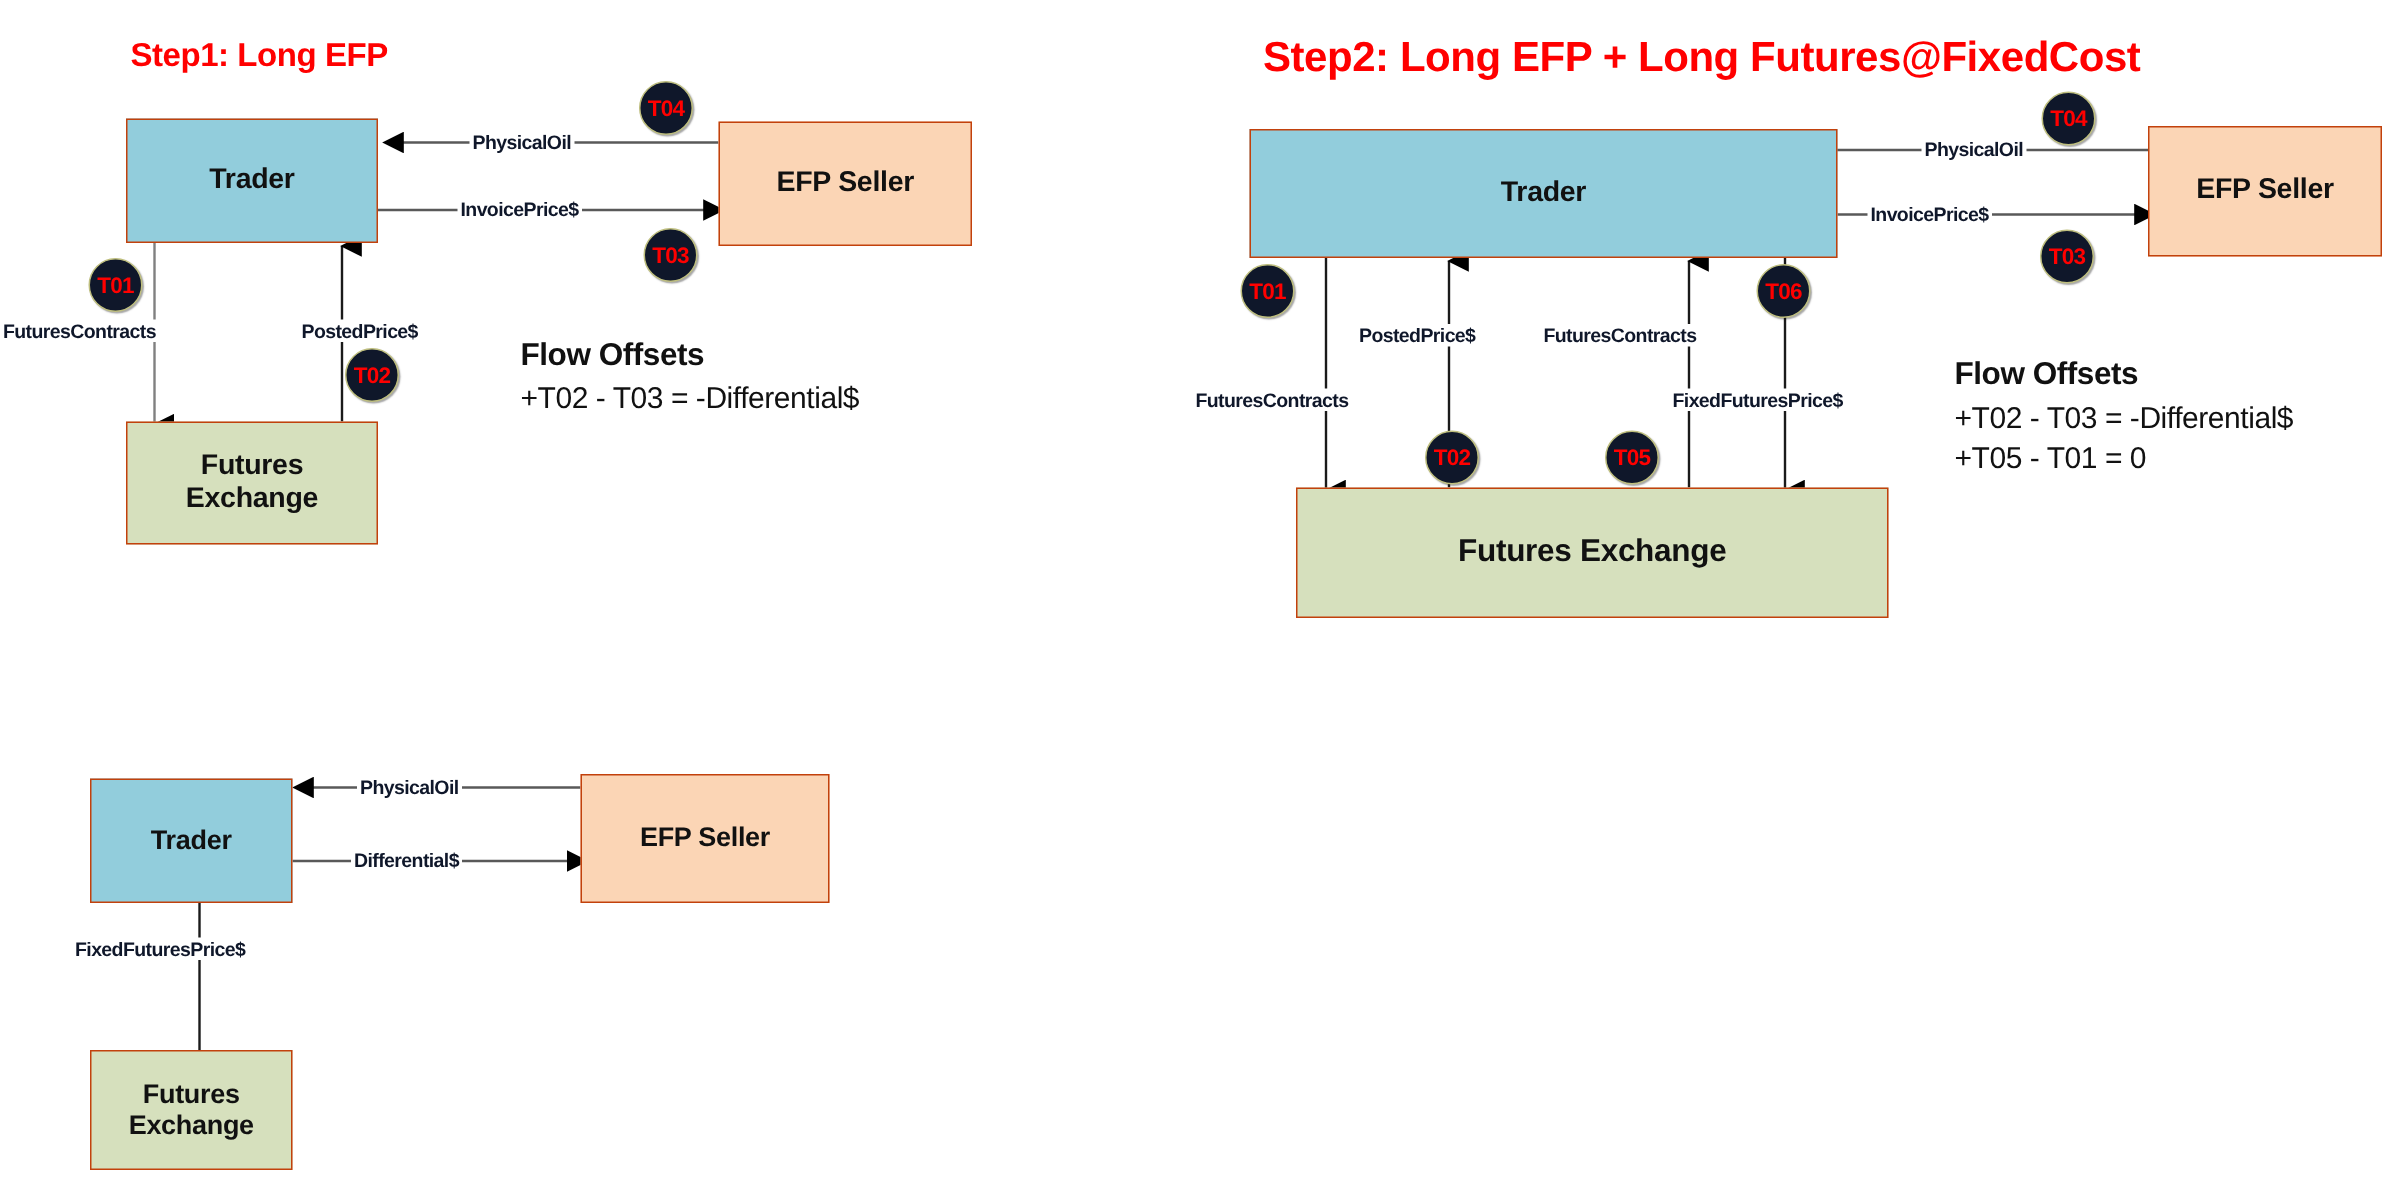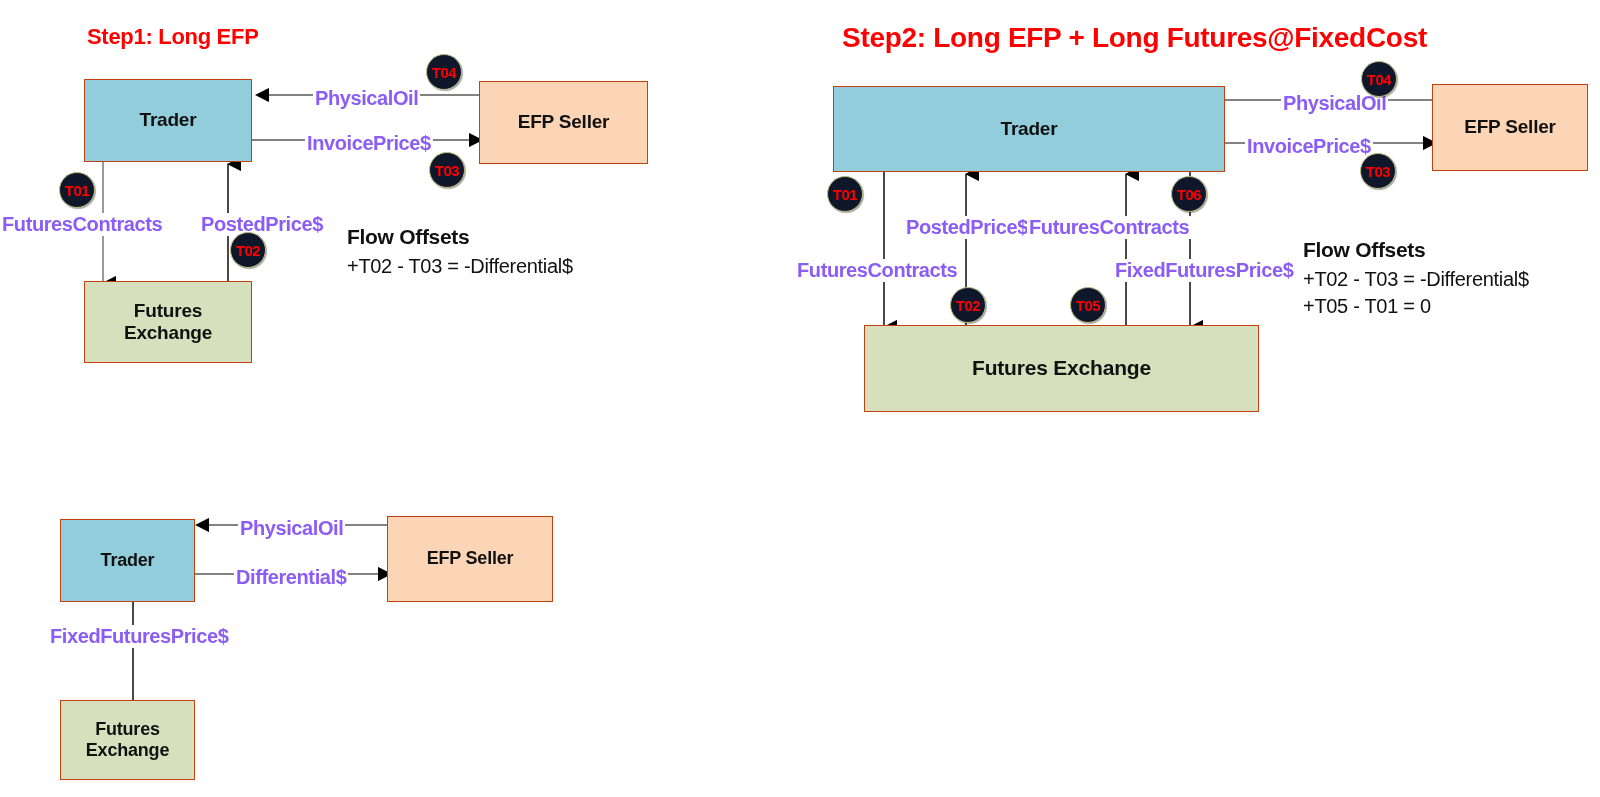--- a/index.html
+++ b/index.html
@@ -48,22 +48,22 @@
   .panel-title {
     position: absolute;
     color: #ff0000;
     font-weight: bold;
     white-space: nowrap;
     letter-spacing: -0.3px;
   }
   .edge-label {
     position: absolute;
     font-weight: bold;
-    font-size: 20px;
-    color: #8b5cf6;
+    font-size: 13px;
+    color: #0f172a;
     white-space: nowrap;
     letter-spacing: -0.4px;
     background: #ffffff;
     padding: 0 2px;
   }
   .badge {
     position: absolute;
     width: 34px;
     height: 34px;
     border-radius: 50%;

